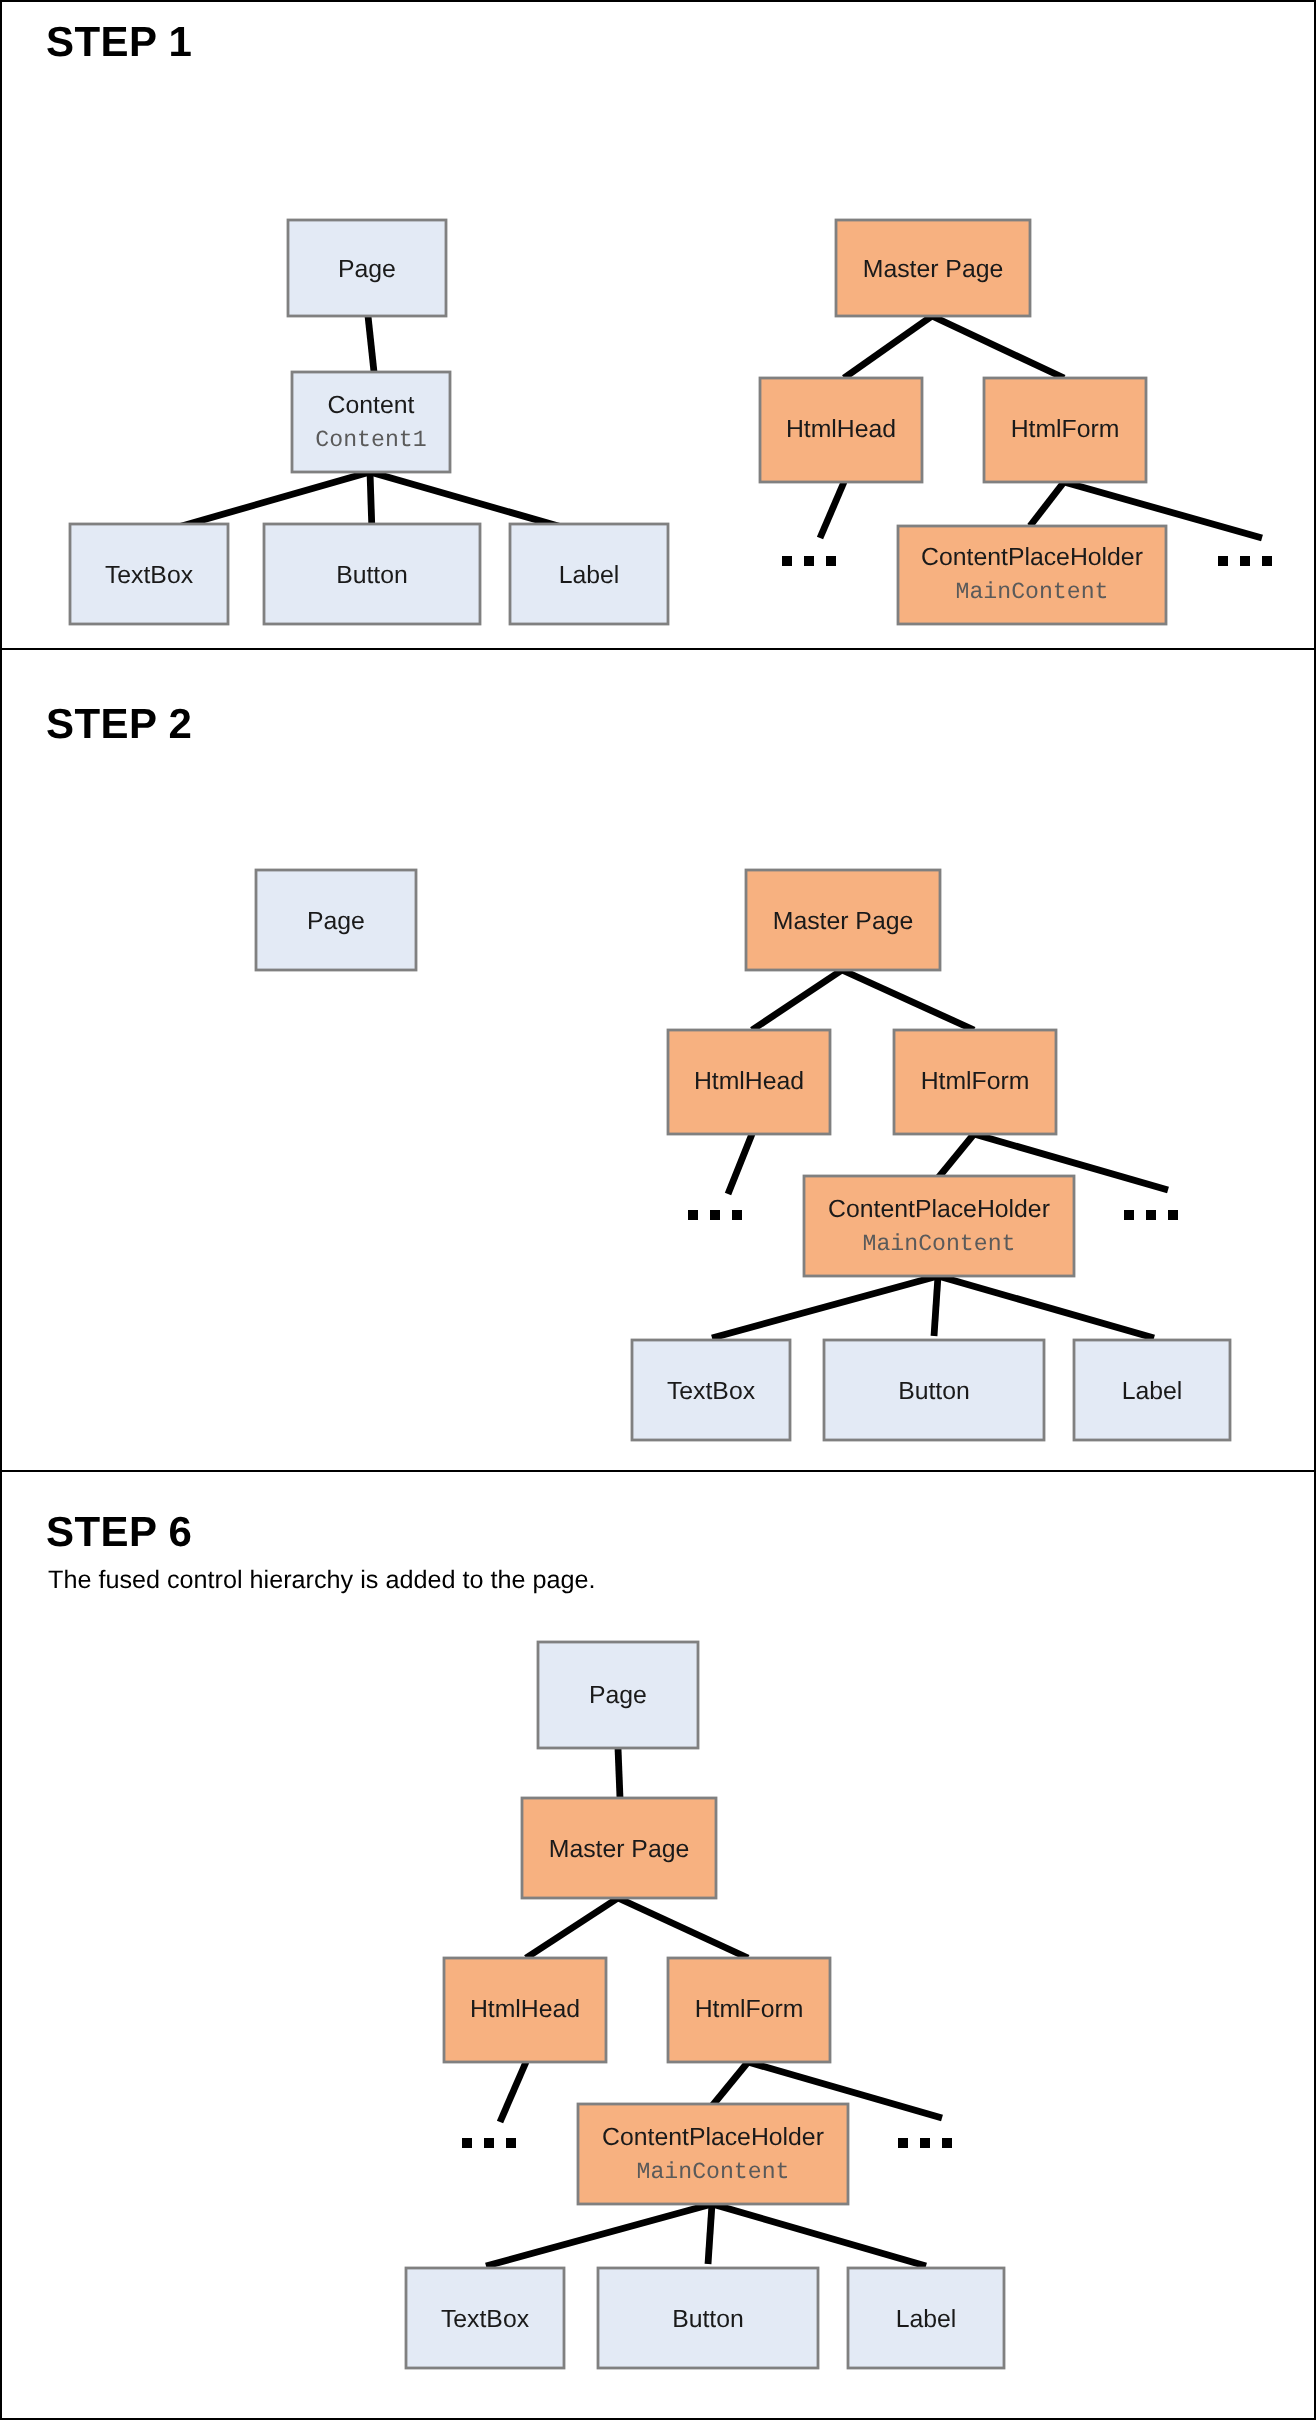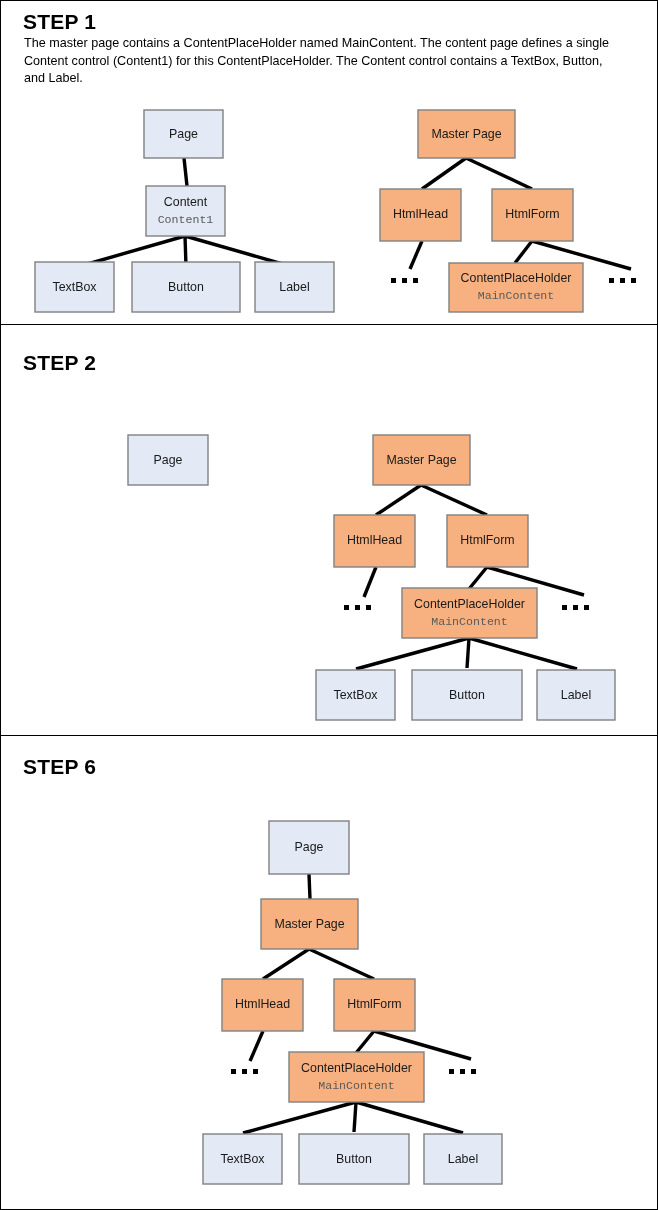--- a/index.html
+++ b/index.html
@@ -94,21 +94,20 @@
     fill: #000000;
   }
 </style>
 </head>
 <body>
 
 <div id="page">
 
   <div class="step-panel" id="step1-panel">
     <div class="step-title" id="step1-title">STEP 1</div>
-    <div class="step-desc" id="step1-desc">The master page contains a ContentPlaceHolder named MainContent. The content page defines a single Content control (Content1) for this ContentPlaceHolder. The Content control contains a TextBox, Button, and Label.</div>
 
     <svg class="diagram" width="658" height="325" viewBox="0 0 658 325">
 
       <g>
         <path class="edge" d="M 183 157 L 186 185"></path>
         <path class="edge" d="M 184 235 L 76 266"></path>
         <path class="edge" d="M 184 235 L 185 265"></path>
         <path class="edge" d="M 184 235 L 292 266"></path>
       </g>
 
@@ -245,20 +244,21 @@
       <g>
         <rect class="ellipsis-dot" x="561" y="280" width="5" height="5"></rect>
         <rect class="ellipsis-dot" x="572" y="280" width="5" height="5"></rect>
         <rect class="ellipsis-dot" x="583" y="280" width="5" height="5"></rect>
       </g>
     </svg>
   </div>
 
   <div class="step-panel" id="step3-panel">
     <div class="step-title" id="step3-title">STEP 6</div>
+    <div class="step-desc" id="step3-desc">The fused control hierarchy is added to the page.</div>
 
     <svg class="diagram" width="658" height="475" viewBox="0 0 658 475">
       <g>
         <path class="edge" d="M 308 138 L 309 163"></path>
         <path class="edge" d="M 308 213 L 262 243"></path>
         <path class="edge" d="M 308 213 L 373 243"></path>
         <path class="edge" d="M 262 295 L 249 325"></path>
         <path class="edge" d="M 373 295 L 355 317"></path>
         <path class="edge" d="M 373 295 L 470 323"></path>
         <path class="edge" d="M 355 366 L 242 397"></path>

